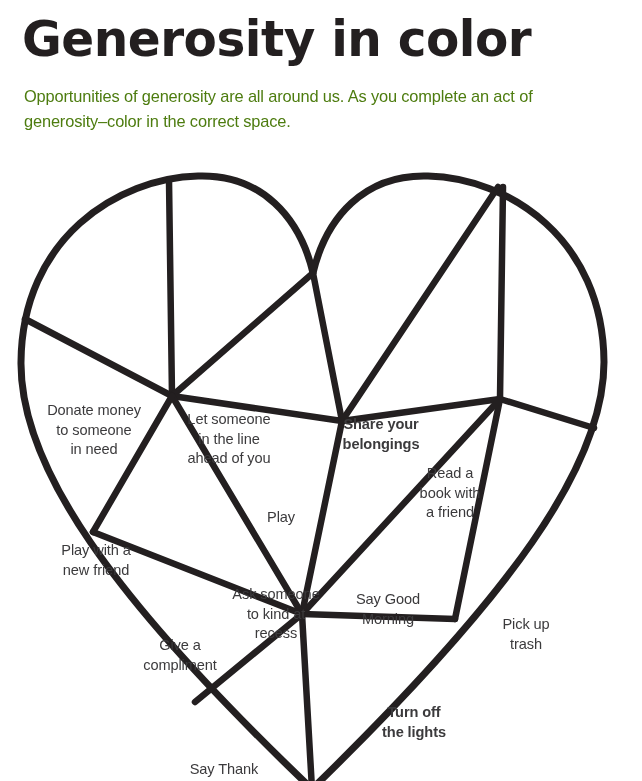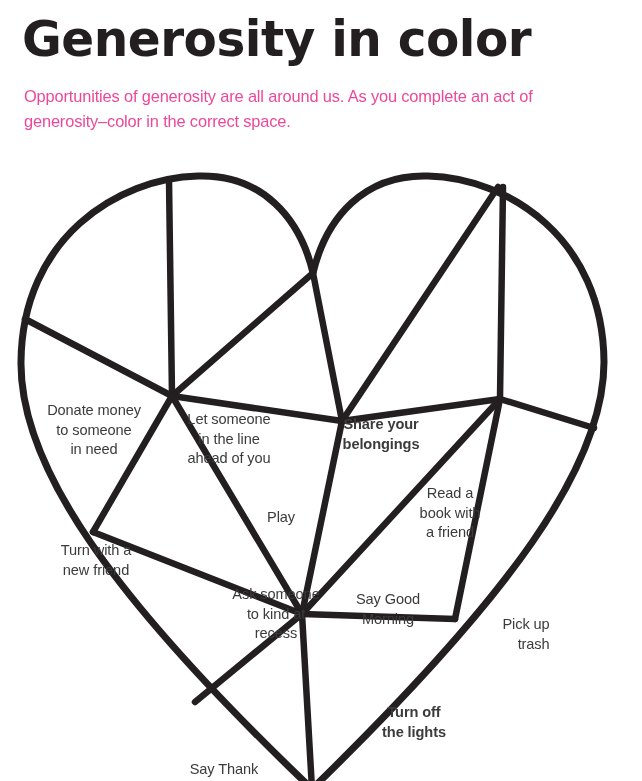--- a/index.html
+++ b/index.html
@@ -37,21 +37,21 @@
     transform-origin: left top;
   }
   .subtitle {
     position: absolute;
     left: 24px;
     top: 84px;
     width: 590px;
     font-family: "Liberation Sans", sans-serif;
     font-size: 16.4px;
     line-height: 25px;
-    color: #ec4899;
+    color: #4d7c0f;
     letter-spacing: -0.15px;
   }
   .heart-wrap {
     position: absolute;
     left: 0;
     top: 166px;
     width: 642px;
     height: 631px;
   }
   svg.heart {
@@ -145,33 +145,35 @@
     </svg>
 
     <div class="cell-label" style="left:94px; top:264px;">Donate money
 to someone
 in need</div>
     <div class="cell-label" style="left:229px; top:256px;margin-top:17px;">Let someone
 in the line
 ahead of you</div>
     <div class="cell-label" style="left:381px; top:268px;font-weight:bold;">Share your
 belongings</div>
-    <div class="cell-label" style="left:450px; top:327px;margin-top:20px;">Read a
+    <div class="cell-label" style="left:450px; top:327px;">Read a
 book with
 a friend</div>
     <div class="cell-label" style="left:281px; top:352px;">Play</div>
-    <div class="cell-label" style="left:96px; top:394px;">Turn with a
+    <div class="cell-label" style="left:96px; top:394px;">Play with a
 new friend</div>
     <div class="cell-label" style="left:276px; top:448px;">Ask someone
 to kind at
 recess</div>
     <div class="cell-label" style="left:388px; top:443px;">Say Good
 Morning</div>
-    <div class="cell-label" style="left:526px; top:468px;text-align:right;">Pick up
+    <div class="cell-label" style="left:526px; top:468px;">Pick up
 trash</div>
+    <div class="cell-label" style="left:180px; top:489px;">Give a
+compliment</div>
     <div class="cell-label" style="left:414px; top:556px;font-weight:bold;">Turn off
 the lights</div>
     <div class="cell-label" style="left:224px; top:613px;">Say Thank
 You</div>
 
   </div>
 
 </div>
 
 </body></html>

